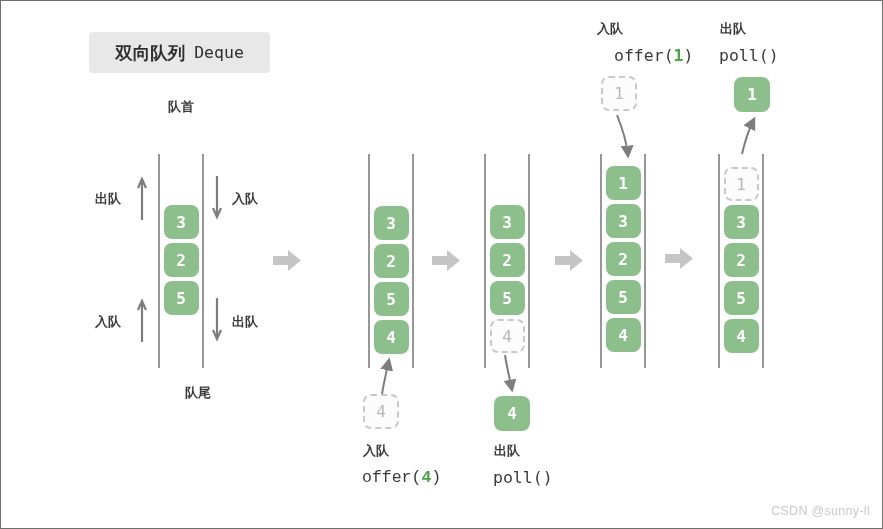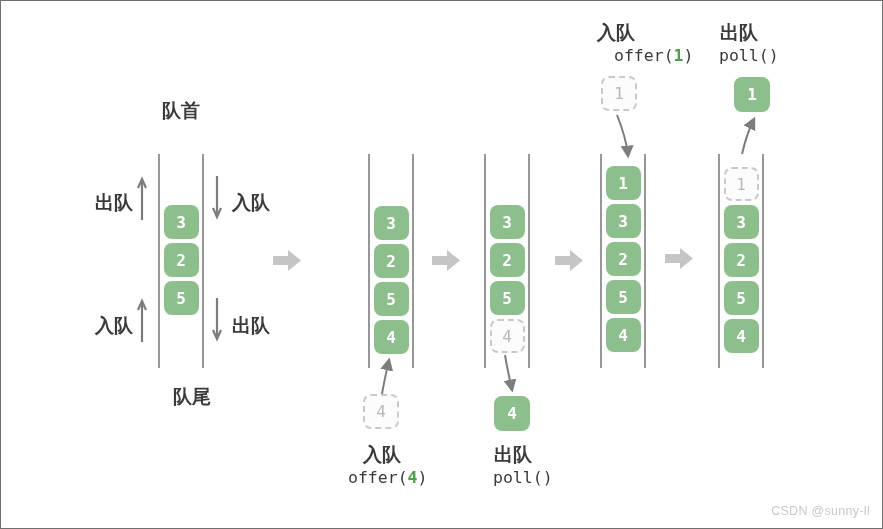--- a/index.html
+++ b/index.html
@@ -2,21 +2,21 @@
 <html style="--green: #8DBF8D; --accent_green: #4CA24C; --line_gray: #979797; --arrow_gray: #C5C5C5; --connector_gray: #7D7D7D; --ghost_border: #C9C9C9; --ghost_text: #B8B8B8; --text_dark: #3A3A3A; --title_bg: #E8E8E8; --watermark_gray: #C9C9C9;"><head>
 <meta charset="utf-8">
 <style>
   html,body{margin:0;padding:0;background:#fff;}
   .canvas{
     position:relative;width:883px;height:529px;background:#ffffff;
     border:1px solid #6f6f6f;box-sizing:border-box;overflow:hidden;
     font-family:"Liberation Sans","DejaVu Sans",sans-serif;
   }
   .lbl{position:absolute;white-space:nowrap;}
-  .zh{font-weight:700;font-size:19px;color:var(--text_dark);}
+  .zh{font-weight:700;font-size:13px;color:var(--text_dark);}
   .code{font-family:"DejaVu Sans Mono","Liberation Mono",monospace;font-size:16.5px;color:var(--text_dark);}
   .code-arg{color:var(--accent_green);font-weight:700;}
 
   .title-box{
     position:absolute;left:88px;top:31px;width:181px;height:41px;
     background:var(--title_bg);border-radius:4px;
     display:flex;align-items:center;justify-content:center;gap:9px;
   }
   .title-zh{font-weight:700;font-size:17.5px;color:#2f2f2f;}
   .title-en{font-family:"DejaVu Sans Mono","Liberation Mono",monospace;font-size:16.5px;color:#2f2f2f;}
@@ -53,20 +53,24 @@
 <div class="canvas">
 
   <svg width="0" height="0" style="position:absolute" aria-hidden="true">
     <defs>
       <marker id="ah" viewBox="0 0 10 10" refX="8" refY="5" markerWidth="6.5" markerHeight="6.5" orient="auto">
         <path d="M0,0 L10,5 L0,10 z" fill="#7D7D7D"></path>
       </marker>
     </defs>
   </svg>
 
+  <div class="title-box">
+    <span class="title-zh">双向队列</span>
+    <span class="title-en">Deque</span>
+  </div>
 
   <div class="lbl zh" style="left:150px;top:97px;width:60px;text-align:center;">队首</div>
 
   <div class="queue" style="left:157px;top:153px;padding-top:51px;">
     <div class="cell solid">3</div>
     <div class="cell solid">2</div>
     <div class="cell solid">5</div>
   </div>
 
   <svg class="mini-arrow" style="left:134px;top:174px;" width="14" height="46">
@@ -112,21 +116,21 @@
     <div class="cell solid">3</div>
     <div class="cell solid">2</div>
     <div class="cell solid">5</div>
     <div class="cell solid">4</div>
   </div>
   <svg class="connector" style="left:368px;top:353px;" width="26" height="42">
     <path d="M13,40 C15,28 18,15 20,6" marker-end="url(#ah)"></path>
   </svg>
   <div class="cell ghost float" style="left:362px;top:393px;">4</div>
   <div class="lbl zh" style="left:362px;top:441px;">入队</div>
-  <div class="lbl code" style="left:347px;top:467px;"><span>offer(</span><span class="code-arg">4</span><span>)</span></div>
+  <div class="lbl code" style="left:361px;top:467px;font-family:Liberation Mono, monospace;"><span>offer(</span><span class="code-arg">4</span><span>)</span></div>
 
   <div class="queue" style="left:483px;top:153px;padding-top:51px;">
     <div class="cell solid">3</div>
     <div class="cell solid">2</div>
     <div class="cell solid">5</div>
     <div class="cell ghost">4</div>
   </div>
   <svg class="connector" style="left:497px;top:352px;" width="26" height="42">
     <path d="M7,2 C9,15 12,27 14,37" marker-end="url(#ah)"></path>
   </svg>

